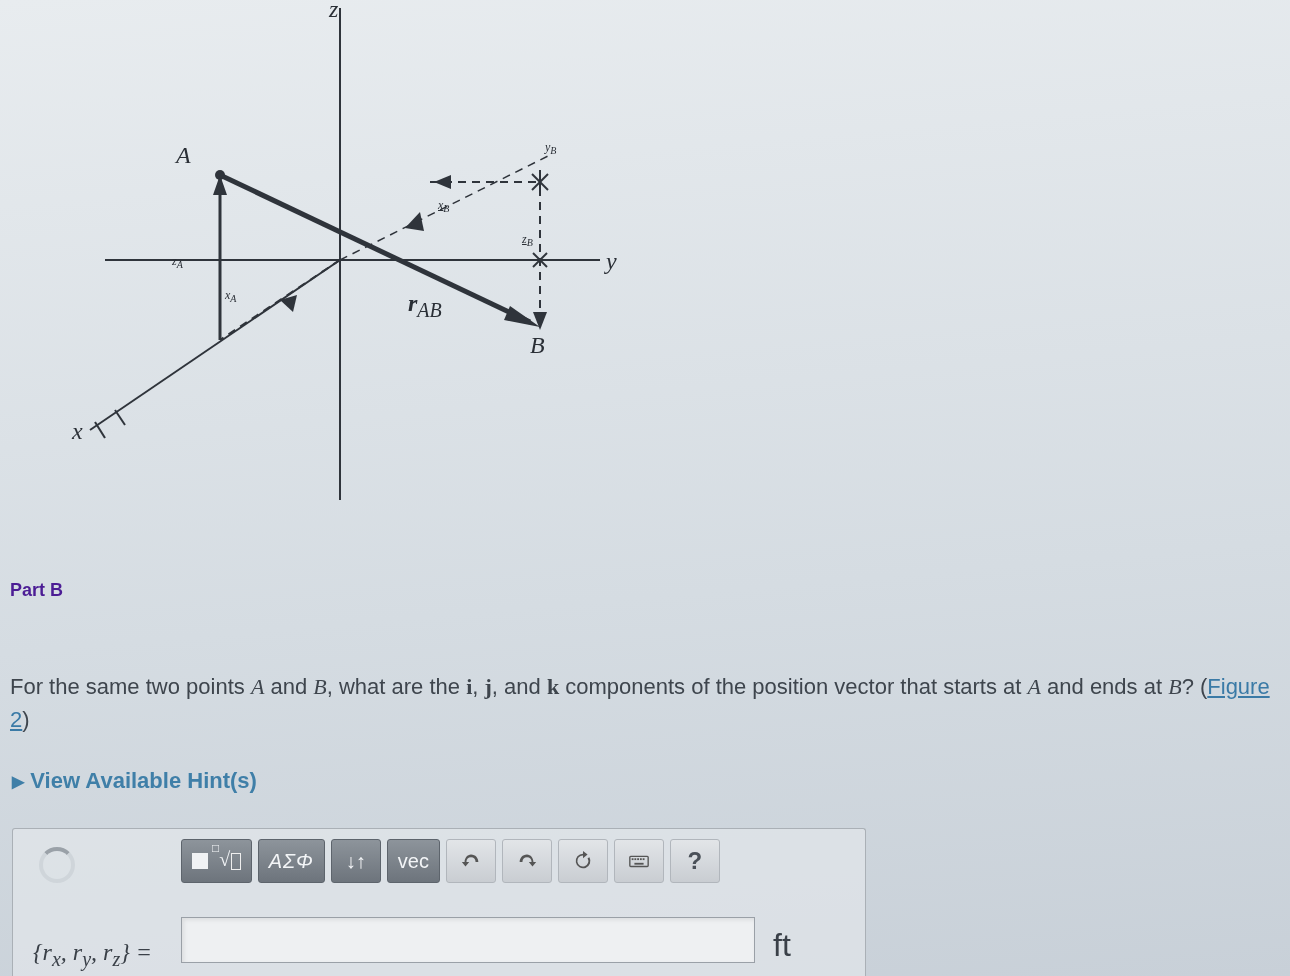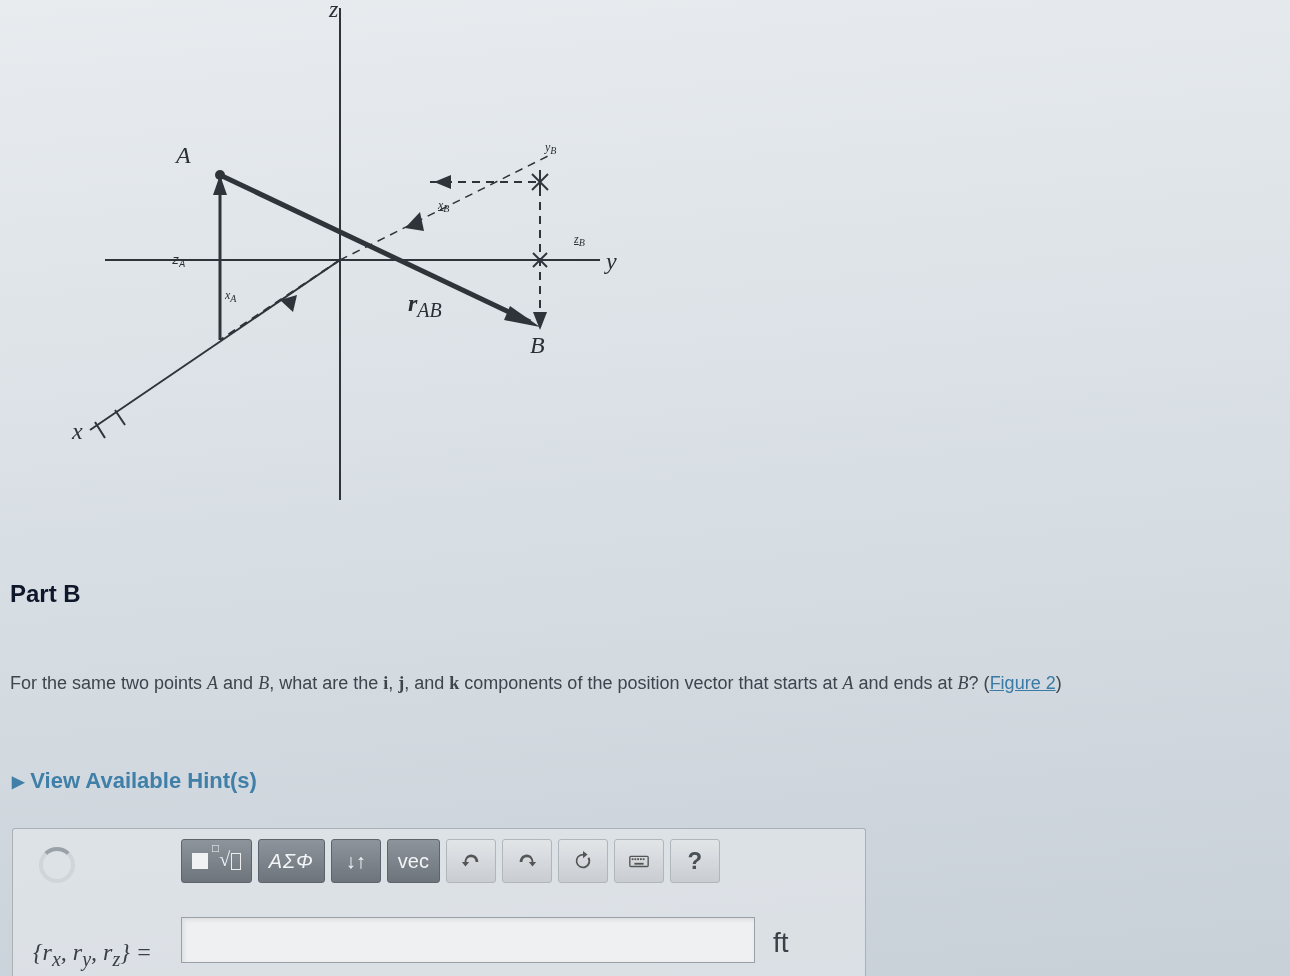--- a/index.html
+++ b/index.html
@@ -16,25 +16,25 @@
     position: absolute; left: 50px; top: 0; width: 620px; height: 520px;
   }
   .fig-label {
     position: absolute; font-style: italic; font-family: "Times New Roman", serif;
     color: #2a2f36; font-size: 24px;
   }
   .fig-label.sub { font-size: 12px; }
   svg.diagram { position: absolute; left: 0; top: 0; }
   .part-title {
     position: absolute; left: 10px; top: 580px;
-    font-weight: bold; font-size: 24px; color: #0f172a;
+    font-weight: bold; font-size: 18px; color: #4c1d95;
   }
   .prompt-line1 {
     position: absolute; left: 10px; top: 670px; right: 10px;
-    font-size: 18px; color: #3e454d; line-height: 1.5;
+    font-size: 22px; color: #3e454d; line-height: 1.5;
   }
   .prompt-line1 .mathit { font-family: "Times New Roman", serif; font-style: italic; }
   .prompt-line1 .vec { font-family: "Times New Roman", serif; font-weight: bold; }
   .prompt-link { color: #3a7aa6; text-decoration: underline; cursor: pointer; }
   .prompt-line2 {
     position: absolute; left: 10px; top: 718px; right: 20px;
     font-size: 22px; color: #3e454d; font-weight: bold;
   }
   .hints-link {
     position: absolute; left: 12px; top: 768px;
@@ -80,21 +80,21 @@
     font-size: 24px; color: #3a4048;
   }
   .answer-input {
     position: absolute; left: 168px; top: 88px;
     width: 574px; height: 46px;
     border: 1px solid #9aa0a7; background: #eef0f2;
     box-shadow: inset 2px 2px 4px rgba(0,0,0,0.08);
   }
   .unit {
     position: absolute; left: 760px; top: 98px;
-    font-size: 28px; color: #3a4048;
+    font-size: 32px; color: #3a4048;
   }
 </style>
 </head>
 <body>
 
 <div class="canvas">
 
   <div class="figure-area">
     <svg class="diagram" width="620" height="520">
 
@@ -143,37 +143,37 @@
       <polygon points="490,327 460,306 454,320" fill="#2f343b"></polygon>
     </svg>
 
     <span class="fig-label" style="left:279px; top:-4px;">z</span>
     <span class="fig-label" style="left:556px; top:248px;">y</span>
     <span class="fig-label" style="left:22px; top:418px;">x</span>
 
     <span class="fig-label" style="left:126px; top:142px; font-style:italic;">A</span>
     <span class="fig-label" style="left:480px; top:332px;">B</span>
 
-    <span class="fig-label sub" style="left:122px; top:254px;font-family:Liberation Mono, monospace;">
+    <span class="fig-label sub" style="left:122px; top:254px;">
       <span>z</span><sub>A</sub>
     </span>
 
     <span class="fig-label sub" style="left:175px; top:288px;">
       <span>x</span><sub>A</sub>
     </span>
 
     <span class="fig-label sub" style="left:495px; top:140px;">
       <span>y</span><sub>B</sub>
     </span>
 
     <span class="fig-label sub" style="left:388px; top:198px;text-decoration:underline;">
       <span>x</span><sub>B</sub>
     </span>
 
-    <span class="fig-label sub" style="left:524px; top:232px;text-decoration:underline;">
+    <span class="fig-label sub" style="left:472px; top:232px;text-decoration:underline;">
       <span>z</span><sub>B</sub>
     </span>
 
     <span class="fig-label" style="left:358px; top:290px; font-weight:bold;">
       <span>r</span><sub style="font-weight:normal; ">AB</sub>
     </span>
   </div>
 
   <div class="part-title">Part B</div>
 

